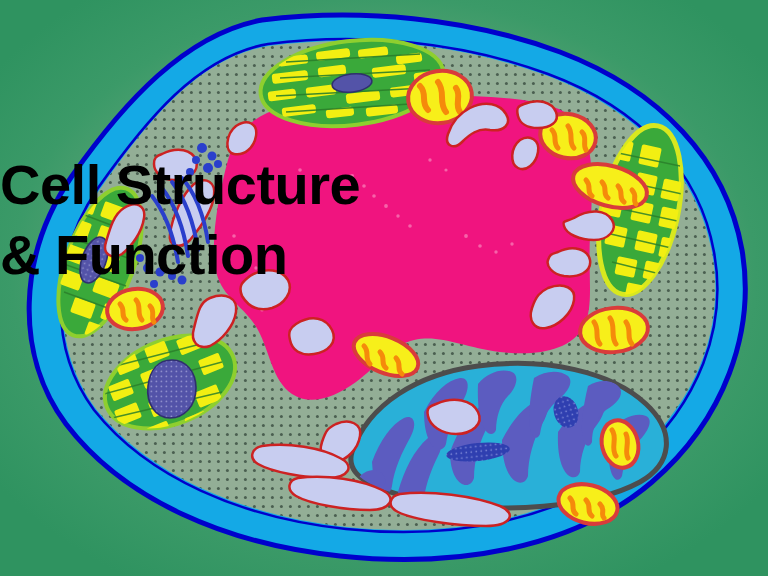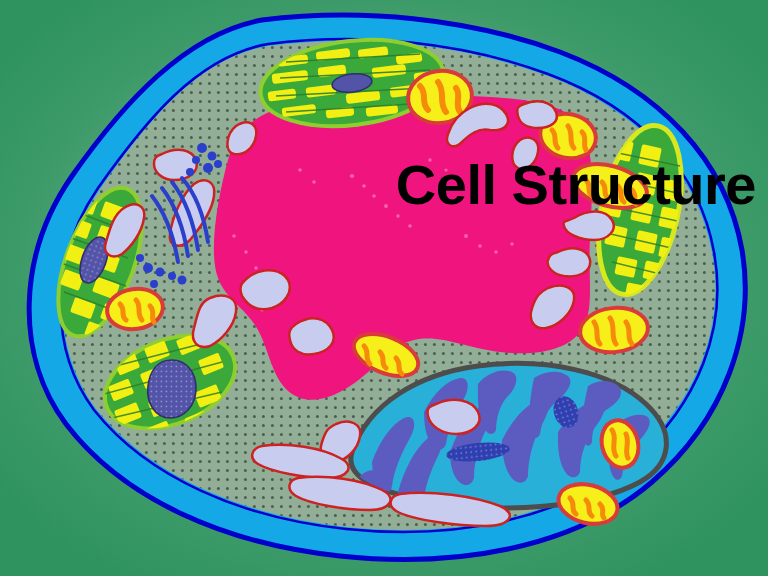--- a/index.html
+++ b/index.html
@@ -10,21 +10,21 @@
   #slide{
     position:relative;width:768px;height:576px;
     background:
       radial-gradient(ellipse 62% 62% at 50% 48%,
         #8fb695 0%, #7fb08b 26%, #5ca477 55%, #3b9a68 78%, #2f9360 100%);
     overflow:hidden;
   }
   #cellsvg{position:absolute;left:0;top:0;width:768px;height:576px;}
   #titleblock{
     position:absolute;left:0;top:150px;width:756px;
-    text-align:right;pointer-events:none;
+    text-align:left;pointer-events:none;
   }
   .tline{
     display:block;
     font-family:"Liberation Sans",sans-serif;
     font-weight:bold;
     font-size:56px;
     line-height:70px;
     color:#000000;
     letter-spacing:-0.5px;
   }
@@ -402,15 +402,16 @@
         <circle cx="140" cy="258" r="4"></circle>
         <circle cx="182" cy="280" r="4.5"></circle>
         <circle cx="154" cy="284" r="4"></circle>
       </g>
     </g>
 
   </svg>
 
   <div id="titleblock">
     <span class="tline">Cell Structure</span>
+    <span class="tline">&amp; Function</span>
   </div>
 
 </div>
 
 </body></html>

